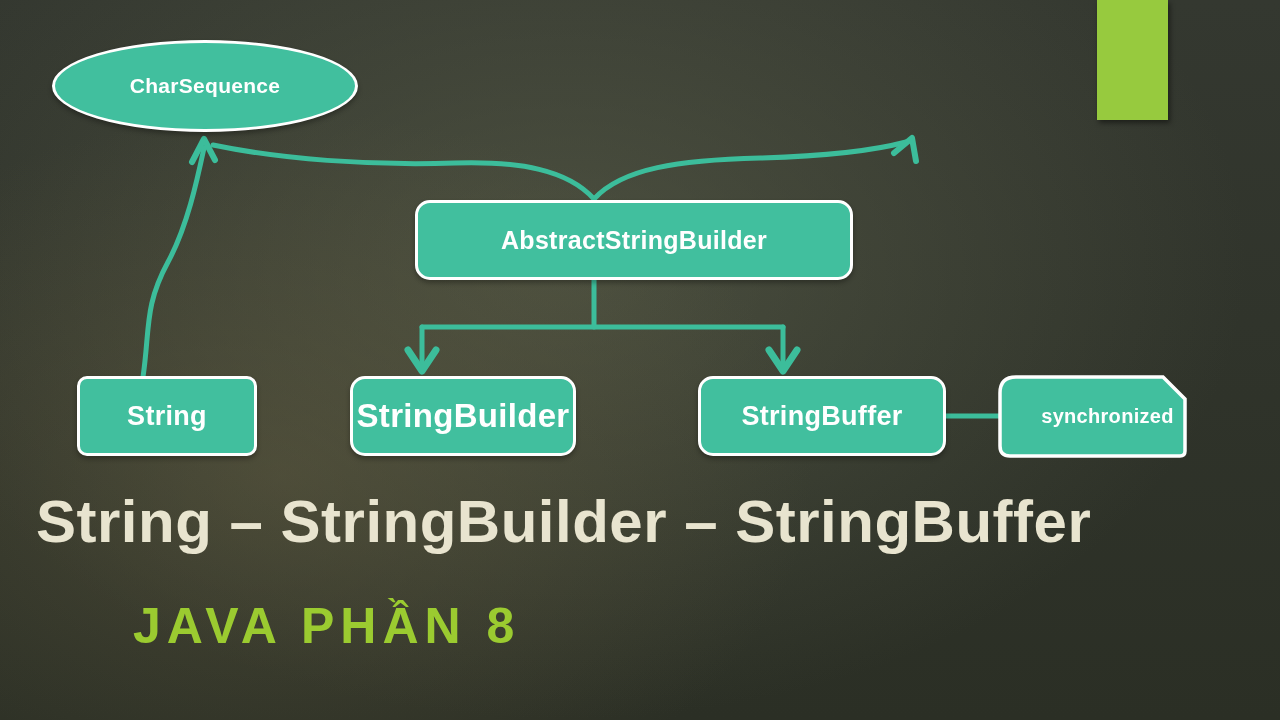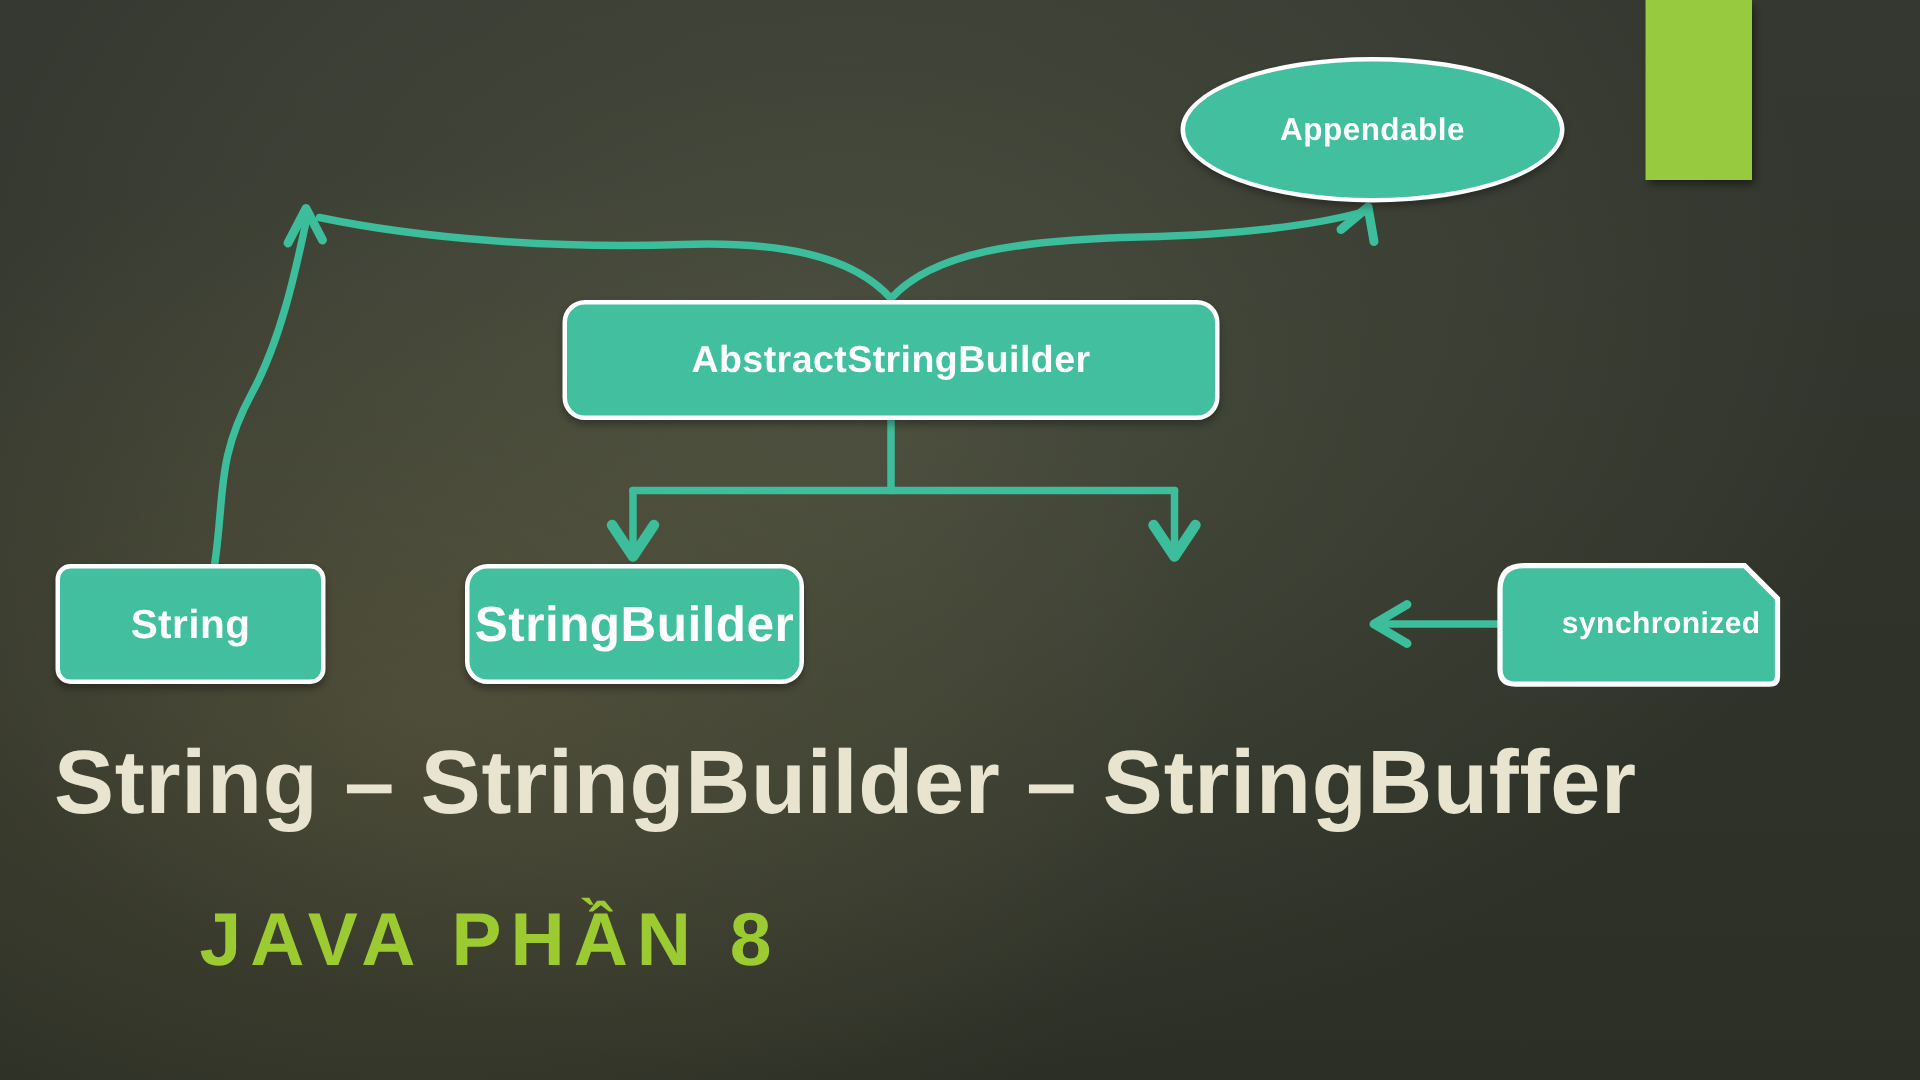--- a/index.html
+++ b/index.html
@@ -21,21 +21,21 @@
   }
   svg.wires{position:absolute; left:0; top:0; z-index:1;}
   .node{
     position:absolute; z-index:2;
     display:flex; align-items:center; justify-content:center;
     color:#fff; font-weight:bold; text-align:center;
     box-shadow:0 3px 5px rgba(0,0,0,0.30);
     letter-spacing:0.3px;
   }
   .ellipse{border-radius:50%; border:3px solid #fff;}
-  .rbox{border-radius:15px; border:3px solid #fff;}
+  .rbox{border-radius:15px; border:3px solid #fff;margin-left:40px;}
   .node-charsequence{left:52px; top:40px; width:300px; height:86px; font-size:21px;}
   .node-appendable{left:787px; top:38px; width:250px; height:91px; font-size:21px;}
   .node-asb{left:375px; top:200px; width:432px; height:74px; font-size:25px;}
   .node-string{left:37px; top:376px; width:174px; height:74px; font-size:27px;border-radius:10px;}
   .node-stringbuilder{left:310px; top:376px; width:220px; height:74px; font-size:33px;}
   .node-stringbuffer{left:658px; top:376px; width:242px; height:74px; font-size:27px;}
   .node-synchronized{
     left:1000px; top:377px; width:215px; height:79px;
     font-size:20px; z-index:3; box-shadow:none; background:transparent;
   }
@@ -76,37 +76,40 @@
       <path d="M 783 327 L 783 365" stroke-width="5"></path>
       <path d="M 769 350 L 783 371 L 797 350" stroke-width="7"></path>
 
       <path d="M 1000 416 L 924 416" stroke-width="5"></path>
       <path d="M 938 403 L 916 416 L 938 429" stroke-width="6"></path>
     </g>
 
     <path d="M 1016 377 H 1163 L 1185 399 V 451 Q 1185 456 1180 456 H 1010 Q 1000 456 1000 446 V 393 Q 1000 377 1016 377 Z" fill="#41bf9e" stroke="#ffffff" stroke-width="3.5"></path>
   </svg>
 
+  <div class="node ellipse node-charsequence" style="background:#41bf9e;">
+    <span>CharSequence</span>
+  </div>
 
-  <div class="node ellipse node-appendable" style="background:#41bf9e;">
-    <span>Appendable</span>
-  </div>
 
   <div class="node rbox node-asb" style="background:#41bf9e;">
     <span>AbstractStringBuilder</span>
   </div>
 
   <div class="node rbox node-string" style="background:#41bf9e;">
     <span>String</span>
   </div>
 
   <div class="node rbox node-stringbuilder" style="background:#41bf9e;">
     <span>StringBuilder</span>
   </div>
 
+  <div class="node rbox node-stringbuffer" style="background:#41bf9e;">
+    <span>StringBuffer</span>
+  </div>
 
   <div class="node node-synchronized">
     <span>synchronized</span>
   </div>
 
   <div class="title" style="color:#e8e4cf;">String – StringBuilder – StringBuffer</div>
 
   <div class="subtitle" style="color:#9bcb30;">JAVA PHẦN 8</div>
 
 </div>

